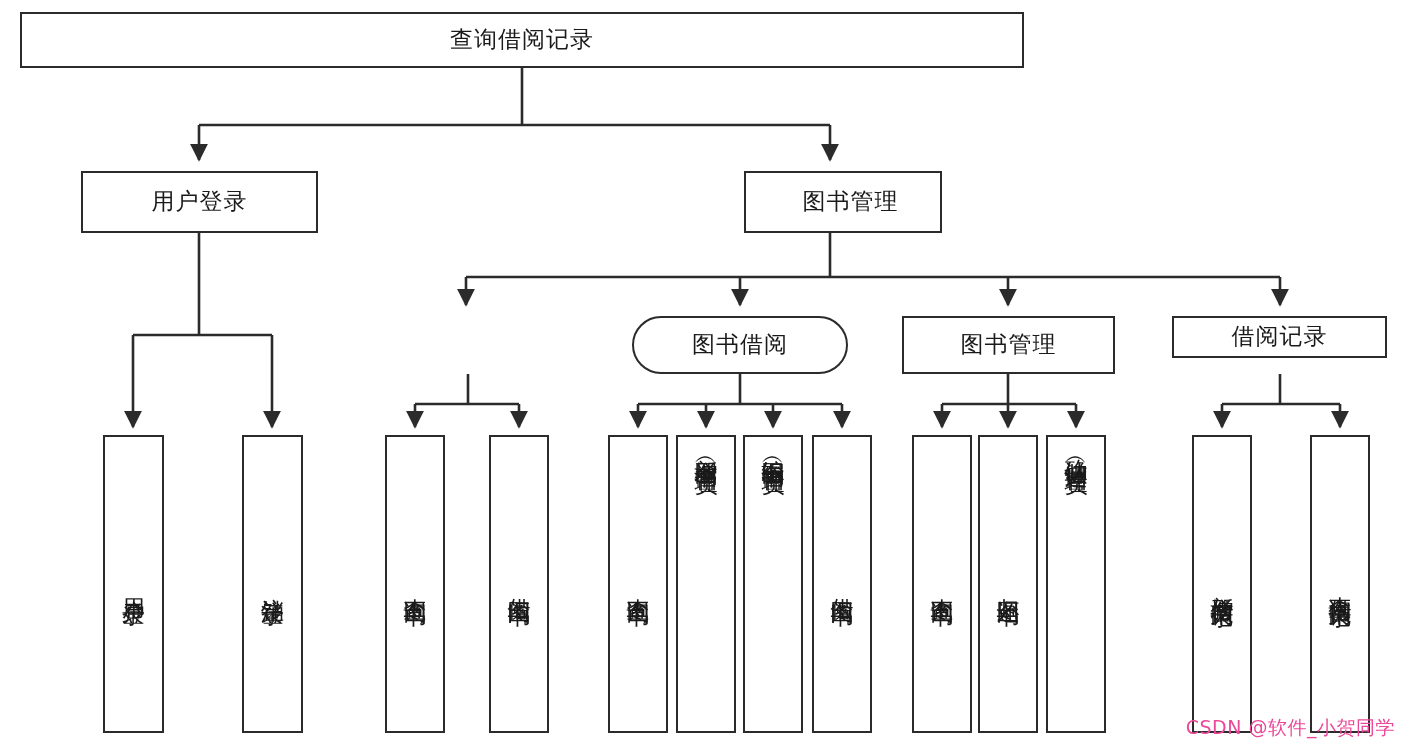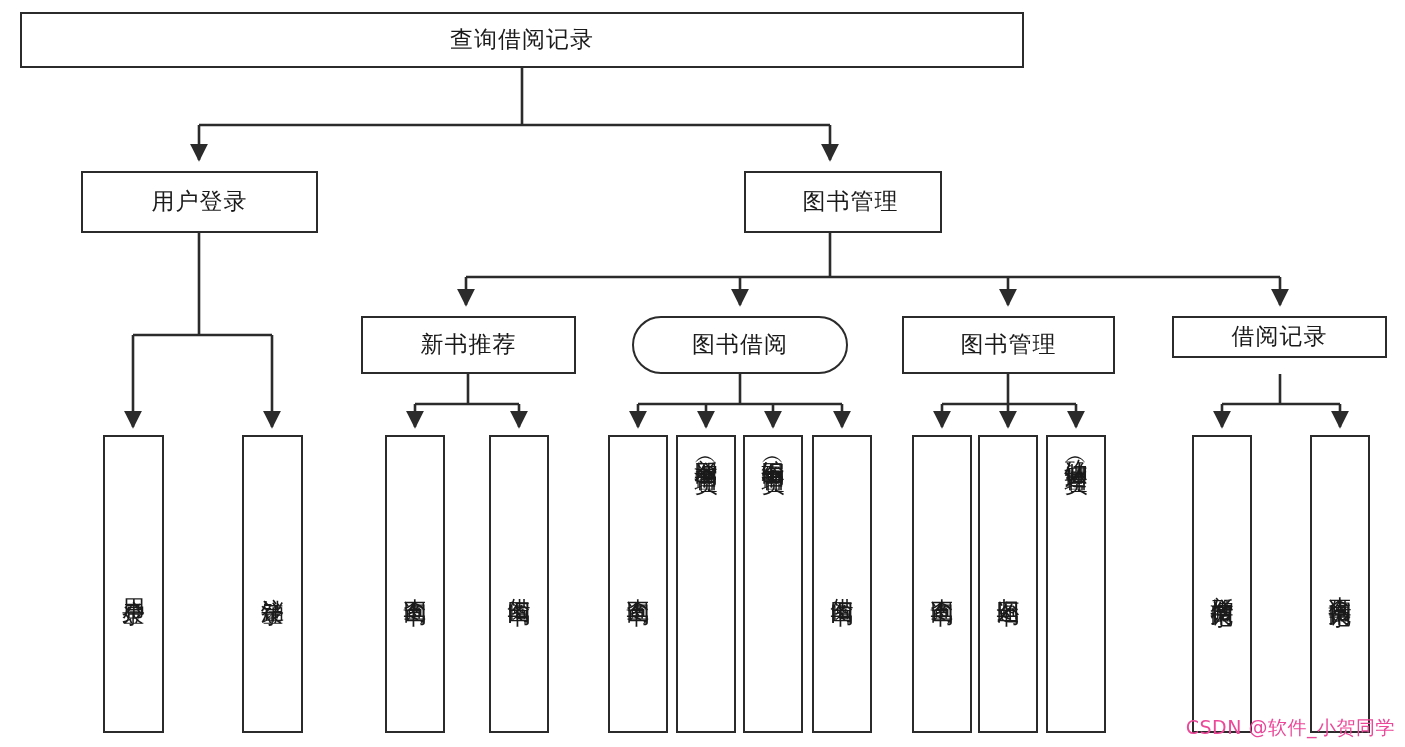--- a/index.html
+++ b/index.html
@@ -136,23 +136,20 @@
     <span>查询借阅记录</span>
   </div>
 
   <div class="node horiz" style="left:81px; top:171px; width:237px; height:62px;">
     <span>用户登录</span>
   </div>
   <div class="node horiz" style="left:744px; top:171px; width:198px; height:62px;padding-left:15px;">
     <span>图书管理</span>
   </div>
 
-  <div class="node horiz" style="left:361px; top:316px; width:215px; height:58px;">
-    <span>新书推荐</span>
-  </div>
   <div class="node horiz" style="left:632px; top:316px; width:216px; height:58px;border-radius:29px;">
     <span>图书借阅</span>
   </div>
   <div class="node horiz" style="left:902px; top:316px; width:213px; height:58px;">
     <span>图书管理</span>
   </div>
   <div class="node horiz" style="left:1172px; top:316px; width:215px; height:42px;">
     <span>借阅记录</span>
   </div>
 

